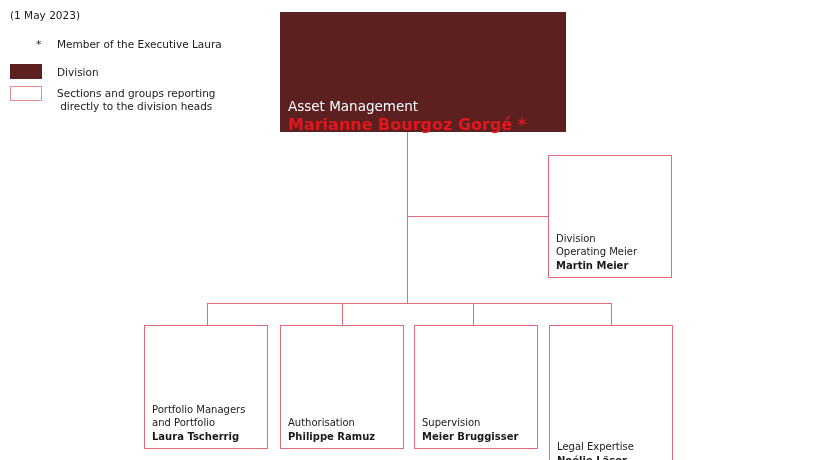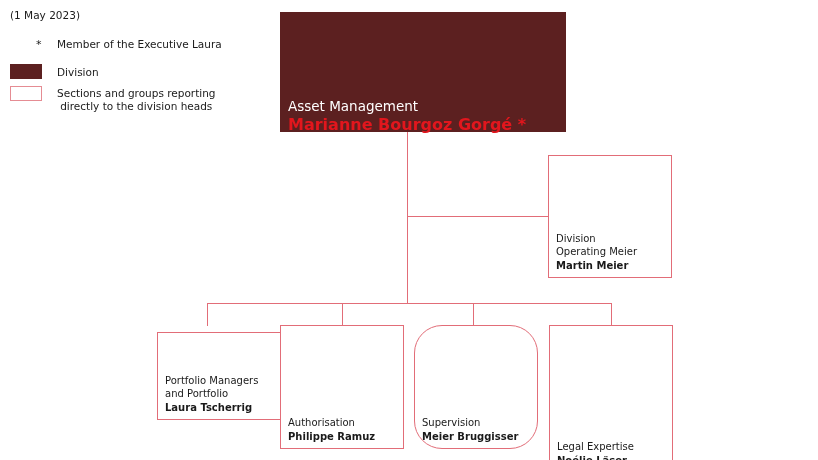--- a/index.html
+++ b/index.html
@@ -50,36 +50,36 @@
 </div>
 
 <div class="abs box" style="left:548px;top:155px;width:124px;height:123px;">
   <div class="lbl">
     <span style="display:block">Division</span>
     <span style="display:block">Operating Meier</span>
     <span class="name">Martin Meier</span>
   </div>
 </div>
 
-<div class="abs box" style="left:157px;top:325px;width:124px;height:88px;margin-top:7px;">
+<div class="abs box" style="left:144px;top:325px;width:124px;height:124px;">
   <div class="lbl">
     <span style="display:block">Portfolio Managers</span>
     <span style="display:block">and Portfolio</span>
     <span class="name">Laura Tscherrig</span>
   </div>
 </div>
 
 <div class="abs box" style="left:280px;top:325px;width:124px;height:124px;">
   <div class="lbl">
     <span style="display:block">Authorisation</span>
     <span class="name">Philippe Ramuz</span>
   </div>
 </div>
 
-<div class="abs box" style="left:414px;top:325px;width:124px;height:124px;border-radius:28px;">
+<div class="abs box" style="left:414px;top:325px;width:124px;height:124px;">
   <div class="lbl">
     <span style="display:block">Supervision</span>
     <span class="name">Meier Bruggisser</span>
   </div>
 </div>
 
 <div class="abs box" style="left:549px;top:325px;width:124px;height:148px;">
   <div class="lbl">
     <span style="display:block">Legal Expertise</span>
     <span class="name">Noélie Läser</span>

